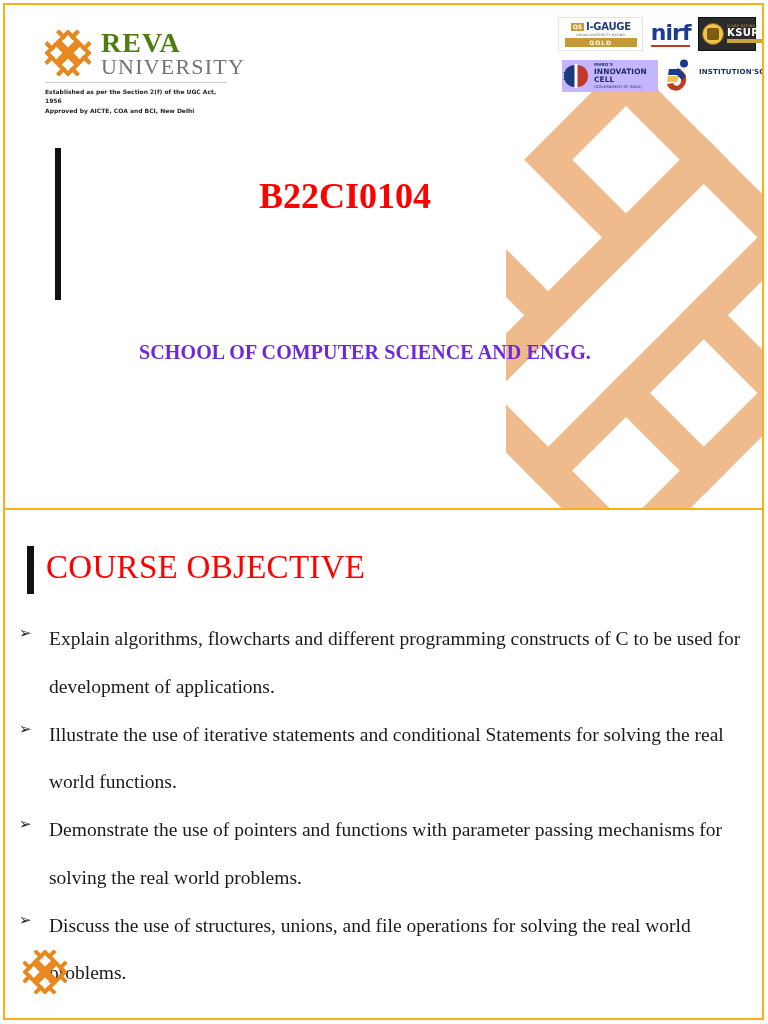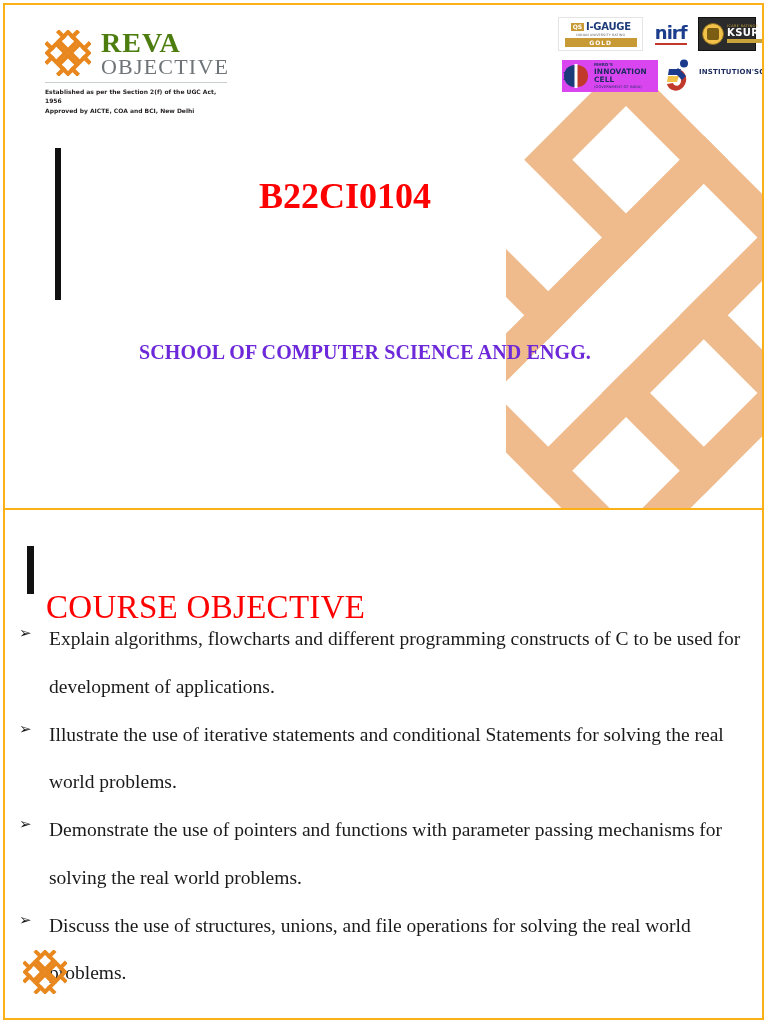--- a/index.html
+++ b/index.html
@@ -181,21 +181,21 @@
   .logo-nirf {
     width: 44px;
     height: 34px;
     display: flex;
     align-items: center;
     justify-content: center;
     background: #fff;
   }
   .nirf-word {
     font-family: "DejaVu Sans", sans-serif;
-    font-size: 18px;
+    font-size: 22px;
     font-weight: bold;
     color: #1C3C8C;
     letter-spacing: -1px;
     line-height: 1;
     border-bottom: 2px solid #C0392B;
     padding-bottom: 1px;
   }
 
   
   .logo-ksurf {
@@ -233,21 +233,21 @@
     font-size: 10px; font-weight: bold; color: #ffffff; letter-spacing: 0.4px;
   }
   .ksurf-bar {
     margin-top: 1px;
     height: 4px; width: 40px; background: #C9A33C;
   }
 
   
   .logo-mic {
     width: 96px; height: 32px;
-    display: flex; align-items: center; gap: 4px; background: #d946ef;
+    display: flex; align-items: center; gap: 4px; background: #c4b5fd;
   }
   .mic-brain { width: 28px; height: 26px; flex: 0 0 28px; }
   .mic-txt { display: flex; flex-direction: column; line-height: 1.15; }
   .mic-small {
     font-family: "DejaVu Sans", sans-serif;
     font-size: 4px; font-weight: bold; color: #1B2B5E; letter-spacing: 0.2px;
   }
   .mic-big {
     font-family: "DejaVu Sans", sans-serif;
     font-size: 7.4px; font-weight: bold; color: #1B2B5E; letter-spacing: 0.1px;
@@ -326,21 +326,20 @@
   }
   .section-heading {
     position: absolute;
     left: 41px;
     top: 34px;
     color: #FF0000;
     font-family: "Liberation Serif", "DejaVu Serif", serif;
     font-size: 33px;
     line-height: 1.3;
     letter-spacing: 0.3px;
-    margin-top: 40px;
   }
 
   .objective-list {
     position: absolute;
     left: 14px;
     top: 103px;
     width: 735px;
     margin: 0;
     padding: 0;
     list-style: none;
@@ -402,21 +401,21 @@
               <rect x="-32" y="-32" width="28" height="28"></rect>
               <rect x="4" y="-32" width="28" height="28"></rect>
               <rect x="-32" y="4" width="28" height="28"></rect>
               <rect x="4" y="4" width="28" height="28"></rect>
               <path d="M -18 -46 L -18 -32 M 18 -46 L 18 -32 M -46 -18 L -32 -18 M -46 18 L -32 18 M 46 -18 L 32 -18 M 46 18 L 32 18 M -18 46 L -18 32 M 18 46 L 18 32"></path>
             </g>
           </svg>
         </span>
         <span class="brand-words">
           <span class="brand-reva">REVA</span>
-          <span class="brand-university">OBJECTIVE</span>
+          <span class="brand-university">UNIVERSITY</span>
         </span>
       </div>
       <div class="brand-rule"></div>
       <div class="brand-legal">
         <div>Established as per the Section 2(f) of the UGC Act,</div>
         <div>1956</div>
         <div>Approved by AICTE, COA and BCI, New Delhi</div>
       </div>
     </div>
 
@@ -496,21 +495,21 @@
     <div class="section-accent-bar"></div>
     <div class="section-heading">COURSE OBJECTIVE</div>
 
     <ul class="objective-list">
       <li class="objective-item">
         <span class="bullet-arrow">➢</span>
         <span class="objective-text">Explain algorithms, flowcharts and different programming constructs of C to be used for development of applications.</span>
       </li>
       <li class="objective-item">
         <span class="bullet-arrow">➢</span>
-        <span class="objective-text">Illustrate the use of iterative statements and conditional Statements for solving the real world problems.</span>
+        <span class="objective-text">Illustrate the use of iterative statements and conditional Statements for solving the real world functions.</span>
       </li>
       <li class="objective-item">
         <span class="bullet-arrow">➢</span>
         <span class="objective-text">Demonstrate the use of pointers and functions with parameter passing mechanisms for solving the real world problems.</span>
       </li>
       <li class="objective-item">
         <span class="bullet-arrow">➢</span>
         <span class="objective-text">Discuss the use of structures, unions, and file operations for solving the real world problems.</span>
       </li>
     </ul>

